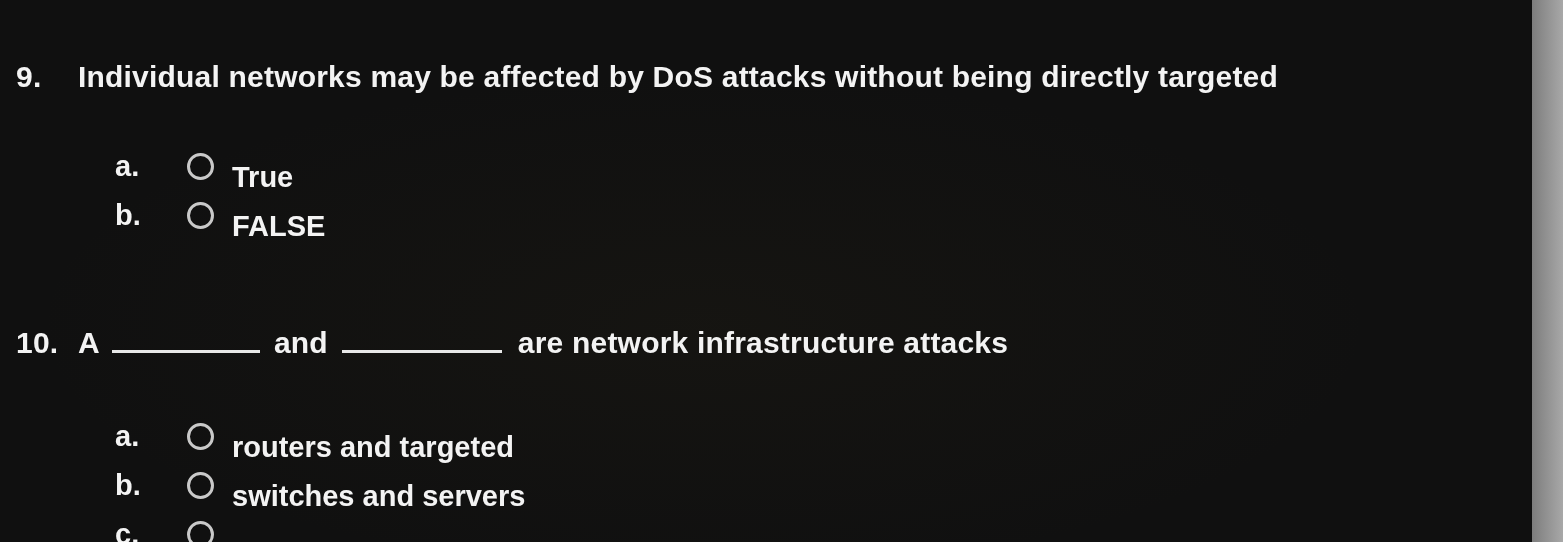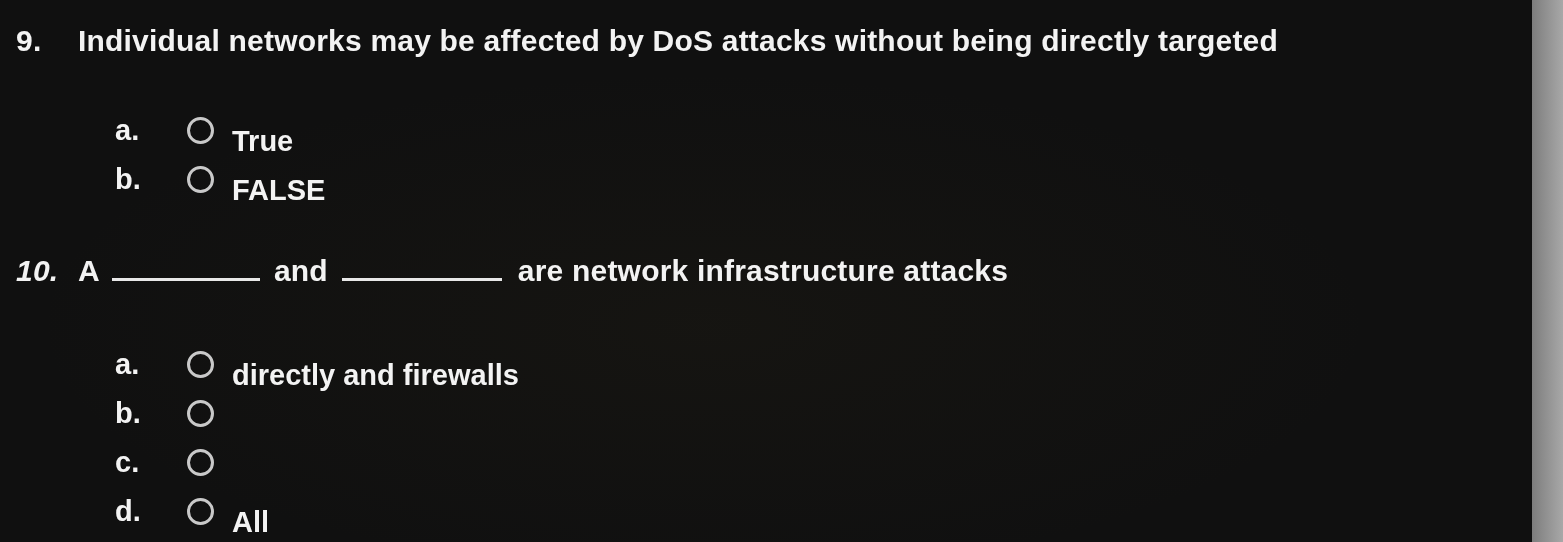--- a/index.html
+++ b/index.html
@@ -40,24 +40,24 @@
     align-items: baseline;
     font-size: 30px;
     letter-spacing: 0.2px;
   }
   .q-num {
     flex: 0 0 auto;
     width: 62px;
   }
   .q-num.wide {
     width: 62px;
-    font-style: italic;
   }
   .q-text {
     flex: 1 1 auto;
+    margin-top: 36px;
   }
   .fill-line {
     display: inline-block;
     height: 1em;
     border-bottom: 3px solid #e8e8e8;
     vertical-align: baseline;
   }
   .fill-1 { width: 148px; margin: 0 14px 0 12px; }
   .fill-2 { width: 160px; margin: 0 16px 0 14px; }
   .options {
@@ -131,25 +131,26 @@
         <span class="q-num wide">10.</span>
         <span class="q-text">
           <span>A</span><span class="fill-line fill-1"></span><span>and</span><span class="fill-line fill-2"></span><span>are network infrastructure attacks</span>
         </span>
       </div>
 
       <div class="options q10">
         <div class="option">
           <span class="opt-letter">a.</span>
           <span class="radio"></span>
-          <span class="opt-label">directly and firewalls</span>
+          <span class="opt-label">routers and targeted</span>
         </div>
         <div class="option">
           <span class="opt-letter">b.</span>
           <span class="radio"></span>
+          <span class="opt-label">switches and servers</span>
         </div>
         <div class="option">
           <span class="opt-letter">c.</span>
           <span class="radio"></span>
         </div>
         <div class="option">
           <span class="opt-letter">d.</span>
           <span class="radio"></span>
           <span class="opt-label">All</span>
         </div>

